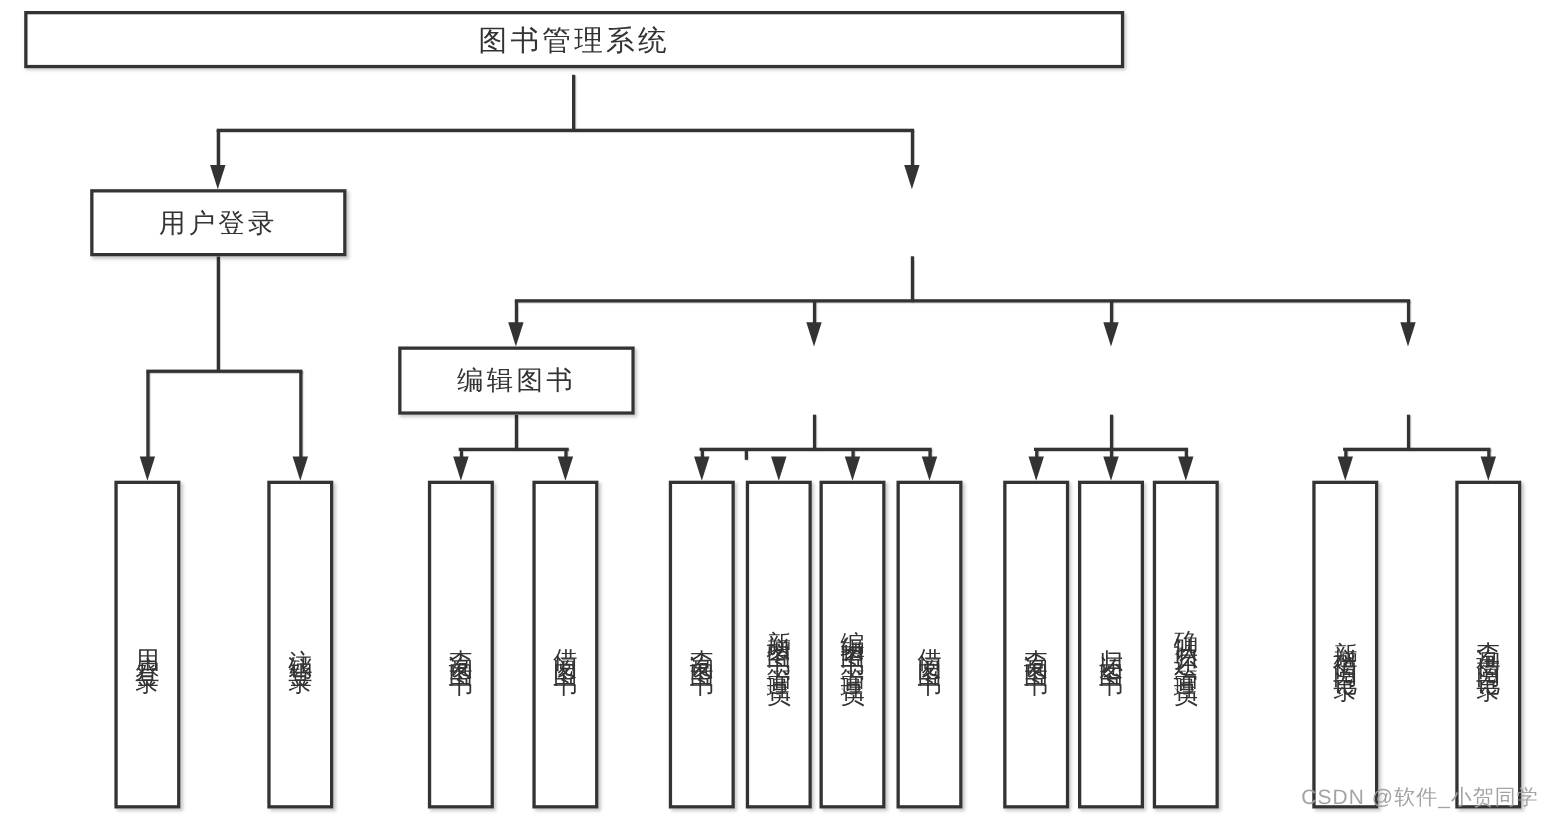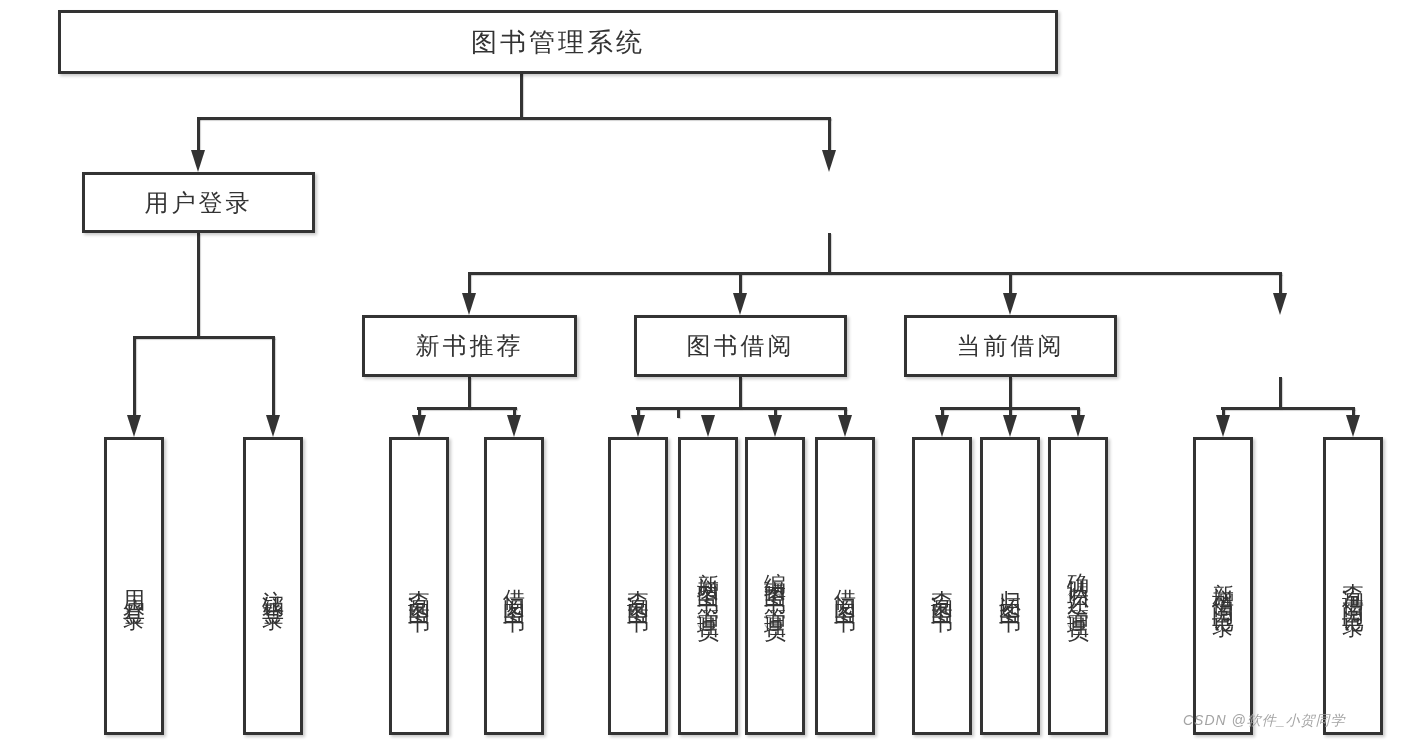--- a/index.html
+++ b/index.html
@@ -51,34 +51,33 @@
     width: 0; height: 0;
     border-left: 7px solid transparent;
     border-right: 7px solid transparent;
     border-top: 22px solid #333333;
     z-index: 1;
   }
   .watermark {
     position: absolute;
     left: 1183px;
     top: 712px;
-    font-size: 14px;
+    font-size: 19px;
     color: rgba(158,158,158,0.95);
     letter-spacing: 1px;
     z-index: 3;
     white-space: nowrap;
-    font-style: italic;
   }
 </style>
 </head>
 <body>
 
 <div id="stage">
 
-  <div class="node root" style="left:22px;top:10px;width:1000px;height:64px;margin-left:36px;">
+  <div class="node root" style="left:22px;top:10px;width:1000px;height:52px;">
     <span class="lbl">图书管理系统</span>
   </div>
 
   <div class="line v" style="left:520px;top:68px;height:50px;"></div>
   <div class="line h" style="left:197px;top:117px;width:634px;"></div>
   <div class="line v" style="left:197px;top:118px;height:36px;"></div>
   <div class="line v" style="left:828px;top:118px;height:36px;"></div>
   <div class="arrow" style="left:191px;top:150px;"></div>
   <div class="arrow" style="left:822px;top:150px;"></div>
 
@@ -98,27 +97,21 @@
   <div class="line v" style="left:468px;top:274px;height:23px;"></div>
   <div class="line v" style="left:739px;top:274px;height:23px;"></div>
   <div class="line v" style="left:1009px;top:274px;height:23px;"></div>
   <div class="line v" style="left:1279px;top:274px;height:23px;"></div>
   <div class="arrow" style="left:462px;top:293px;"></div>
   <div class="arrow" style="left:733px;top:293px;"></div>
   <div class="arrow" style="left:1003px;top:293px;"></div>
   <div class="arrow" style="left:1273px;top:293px;"></div>
 
   <div class="node" style="left:362px;top:315px;width:215px;height:62px;">
-    <span class="lbl">新书推荐</span>
-  </div>
-  <div class="node" style="left:634px;top:315px;width:213px;height:62px;">
-    <span class="lbl">图书借阅</span>
-  </div>
-  <div class="node" style="left:904px;top:315px;width:213px;height:62px;">
-    <span class="lbl">当前借阅</span>
+    <span class="lbl">编辑图书</span>
   </div>
 
   <div class="line v" style="left:468px;top:377px;height:32px;"></div>
   <div class="line h" style="left:417px;top:407px;width:100px;"></div>
   <div class="line v" style="left:418px;top:409px;height:9px;"></div>
   <div class="line v" style="left:513px;top:409px;height:9px;"></div>
   <div class="arrow" style="left:412px;top:415px;"></div>
   <div class="arrow" style="left:507px;top:415px;"></div>
 
   <div class="line v" style="left:739px;top:377px;height:32px;"></div>

